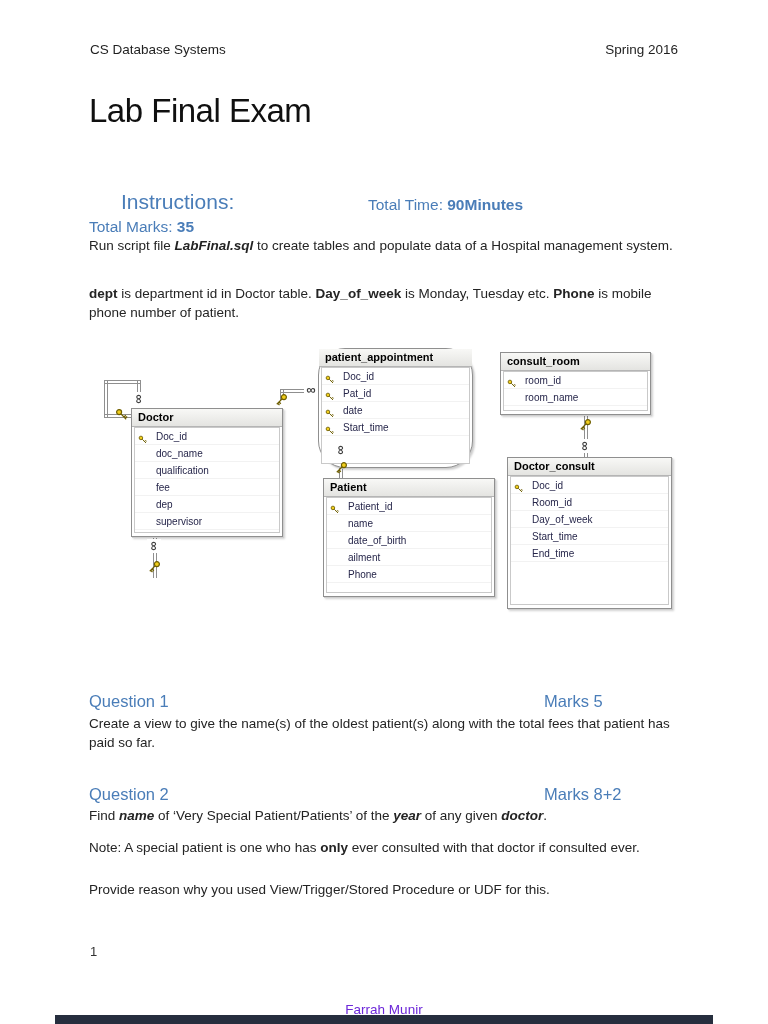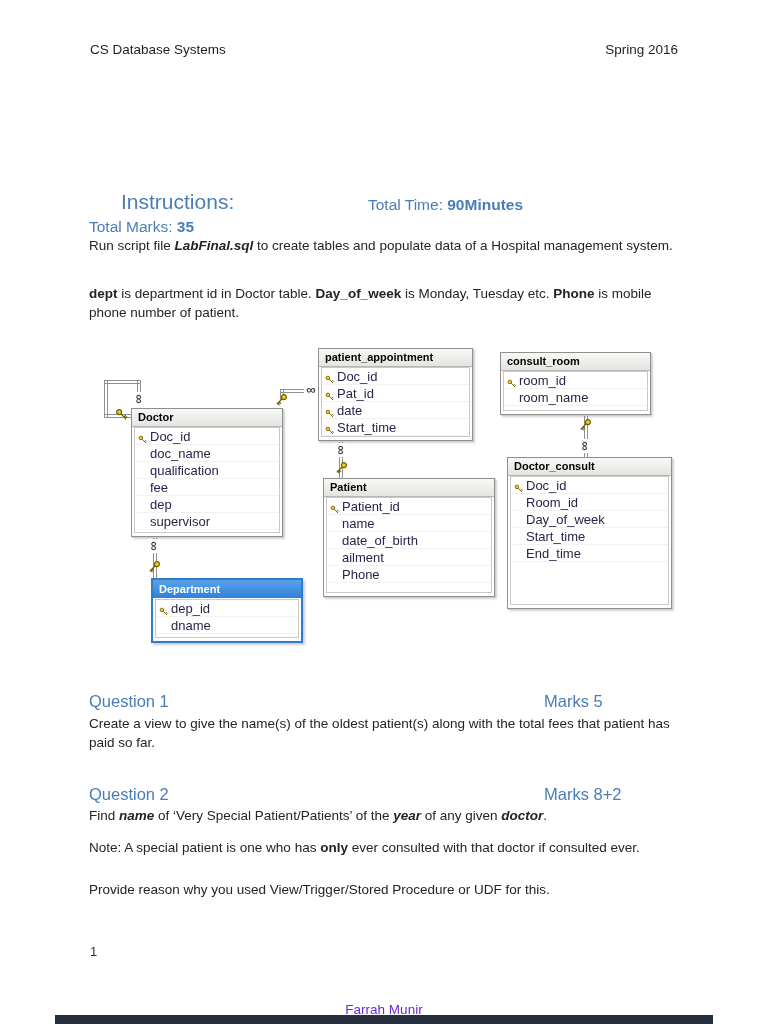--- a/index.html
+++ b/index.html
@@ -33,36 +33,37 @@
   #diagram{position:absolute;left:0;top:0;width:768px;height:1024px;pointer-events:none;}
   .conn{position:absolute;box-sizing:border-box;z-index:1;}
   .conn.h{height:4px;border-top:1px solid #8f8f8f;border-bottom:1px solid #8f8f8f;}
   .conn.v{width:4px;border-left:1px solid #8f8f8f;border-right:1px solid #8f8f8f;}
   .tbl{position:absolute;background:#fff;border:1px solid #8f8f8f;box-shadow:1px 1px 0 #cfcfcf,2px 2px 2px rgba(0,0,0,0.18);z-index:3;box-sizing:border-box;}
   .tbl-h{height:17px;line-height:17px;padding-left:6px;font-size:11px;font-weight:bold;color:#000;
          background:linear-gradient(#f8f8f6,#e4e4e1);border-bottom:1px solid #b5b5b5;white-space:nowrap;overflow:hidden;}
   .tbl-b{position:absolute;left:2px;right:2px;bottom:3px;border:1px solid #c9c9c9;background:#fff;overflow:hidden;}
   .frow{display:flex;align-items:center;height:16px;border-bottom:1px solid #f2f2f2;}
   .kc{width:15px;display:flex;justify-content:center;align-items:center;flex:none;}
-  .fn{font-size:13px;color:#26264a;white-space:nowrap;}
+  .fn{font-size:10px;color:#26264a;white-space:nowrap;margin-left:6px;}
   .tbl.sel{border:2px solid #2e7cd0;box-shadow:2px 2px 2px rgba(0,0,0,0.2);}
   .tbl.sel .tbl-h{background:linear-gradient(#5aa2e8,#2f80d8);color:#fff;height:18px;line-height:18px;border-bottom:none;}
   .gkey{position:absolute;width:14px;height:14px;z-index:4;display:flex;align-items:center;justify-content:center;}
   .ginf{position:absolute;width:14px;height:14px;z-index:4;display:flex;align-items:center;justify-content:center;
         font-size:13px;font-weight:bold;color:#3f3f3f;background:#fff;line-height:14px;}
 </style>
 </head>
 <body>
 
 <div class="abs page-head">
   <span>CS Database Systems</span>
   <span>Spring 2016</span>
 </div>
 
 <div class="abs doc-title">
+  <div>Lab Final Exam</div>
 </div>
 
 <div class="abs instr-head blue">Instructions:</div>
 <div class="abs total-time blue"><span>Total Time: </span><span class="sb">90Minutes</span></div>
 <div class="abs total-marks blue"><span>Total Marks: </span><span class="sb">35</span></div>
 <div class="abs bodytext p1"><span>Run script file </span><span class="sb si">LabFinal.sql</span><span> to create tables and populate data of a Hospital management system.</span></div>
 <div class="abs bodytext p2"><span class="sb">dept</span><span> is department id in Doctor table. </span><span class="sb">Day_of_week</span><span> is Monday, Tuesday etc. </span><span class="sb">Phone</span><span> is mobile phone number of patient.</span></div>
 
 <div id="diagram">
     <div class="conn h" style="left: 104px; top: 380px; width: 36px;"></div>
@@ -102,21 +103,21 @@
     </span>
     <span class="ginf" style="left: 578px; top: 439px; transform: rotate(90deg);">∞</span>
     <div class="conn v" style="left: 153px; top: 538px; height: 40px;"></div>
     <span class="ginf" style="left: 147px; top: 539px; transform: rotate(90deg);">∞</span>
     <span class="gkey" style="left: 147px; top: 560px; transform: rotate(90deg);">
       <svg viewBox="0 0 14 14" width="100%" height="100%">
         <circle cx="4.1" cy="4.1" r="2.5" fill="#f2cf1d" stroke="#6e5e00" stroke-width="1.2"></circle>
         <path d="M5.9 5.9 L11.2 11.2 M9 9 L10.8 7.2 M10.3 10.3 L12.1 8.5" stroke="#6e5e00" stroke-width="1.3" fill="none"></path>
       </svg>
     </span>
-    <div class="tbl" style="left: 318px; top: 348px; width: 155px; height: 93px; pointer-events: auto;">
+    <div class="tbl" style="left: 318px; top: 348px; width: 155px; height: 120px; pointer-events: auto; border-radius: 27px;">
       <div class="tbl-h">patient_appointment</div>
       <div class="tbl-b" style="top: 18px;">
         <div class="frow">
           <span class="kc">
             <span style="width:10px;height:10px;display:inline-block;"><svg viewBox="0 0 14 14" width="100%" height="100%">
                 <circle cx="4.1" cy="4.1" r="2.5" fill="#f2cf1d" stroke="#6e5e00" stroke-width="1.2"></circle>
                 <path d="M5.9 5.9 L11.2 11.2 M9 9 L10.8 7.2 M10.3 10.3 L12.1 8.5" stroke="#6e5e00" stroke-width="1.3" fill="none"></path>
               </svg></span>
           </span>
           <span class="fn">Doc_id</span>
@@ -252,38 +253,20 @@
           <span class="kc"></span>
           <span class="fn">date_of_birth</span>
         </div>
         <div class="frow">
           <span class="kc"></span>
           <span class="fn">ailment</span>
         </div>
         <div class="frow">
           <span class="kc"></span>
           <span class="fn">Phone</span>
-        </div>
-      </div>
-    </div>
-    <div class="tbl sel" style="left: 151px; top: 578px; width: 152px; height: 65px; pointer-events: auto;">
-      <div class="tbl-h">Department</div>
-      <div class="tbl-b" style="top: 19px;">
-        <div class="frow">
-          <span class="kc">
-            <span style="width:10px;height:10px;display:inline-block;"><svg viewBox="0 0 14 14" width="100%" height="100%">
-                <circle cx="4.1" cy="4.1" r="2.5" fill="#f2cf1d" stroke="#6e5e00" stroke-width="1.2"></circle>
-                <path d="M5.9 5.9 L11.2 11.2 M9 9 L10.8 7.2 M10.3 10.3 L12.1 8.5" stroke="#6e5e00" stroke-width="1.3" fill="none"></path>
-              </svg></span>
-          </span>
-          <span class="fn">dep_id</span>
-        </div>
-        <div class="frow">
-          <span class="kc"></span>
-          <span class="fn">dname</span>
         </div>
       </div>
     </div>
   </div>
 
 <div class="abs q-row" style="top:692px;">
   <span class="q-title blue">Question 1</span>
   <span class="q-marks blue">Marks 5</span>
 </div>
 <div class="abs bodytext" style="top:714px;left:89px;width:590px;"><span>Create a view to give the name(s) of the oldest patient(s) along with the total fees that patient has paid so far.</span></div>

